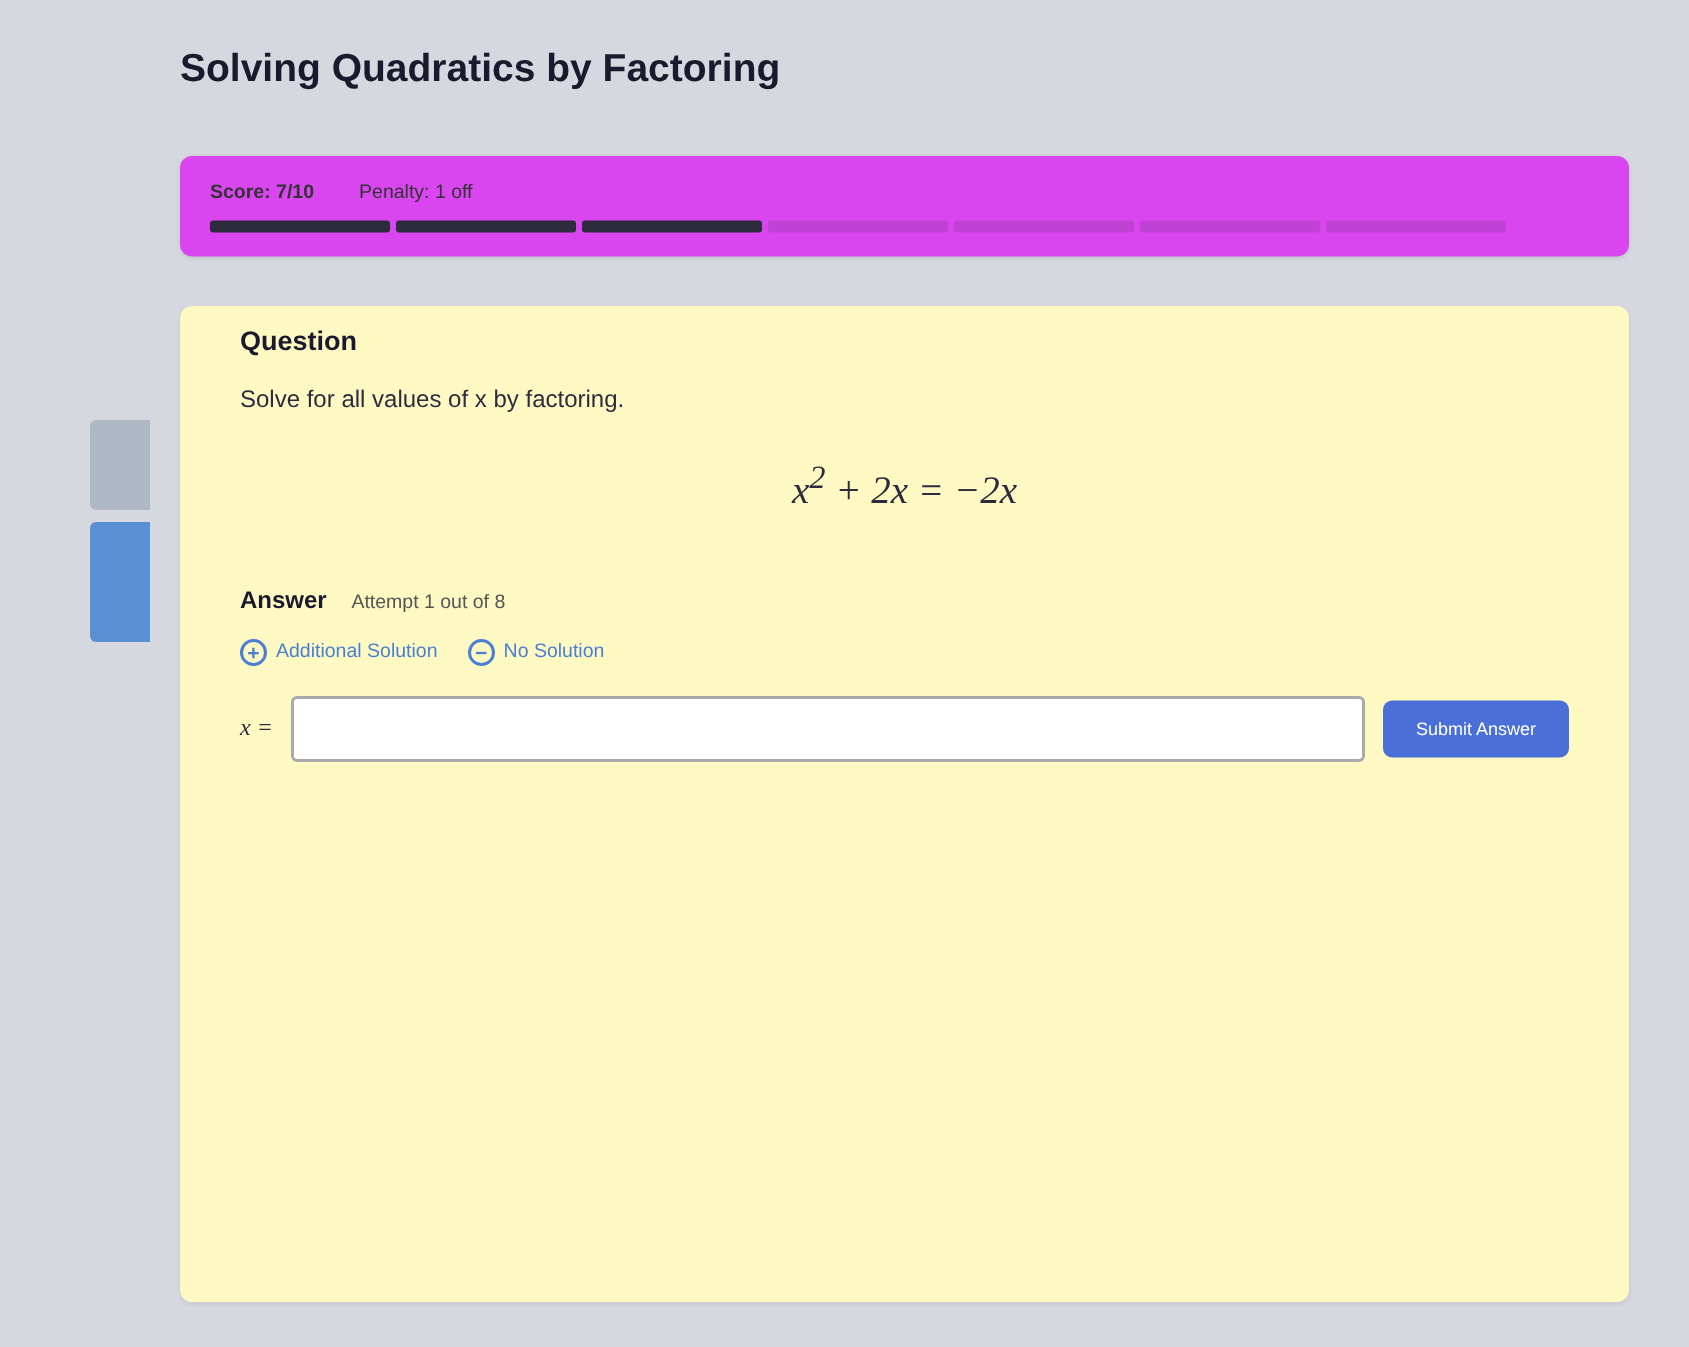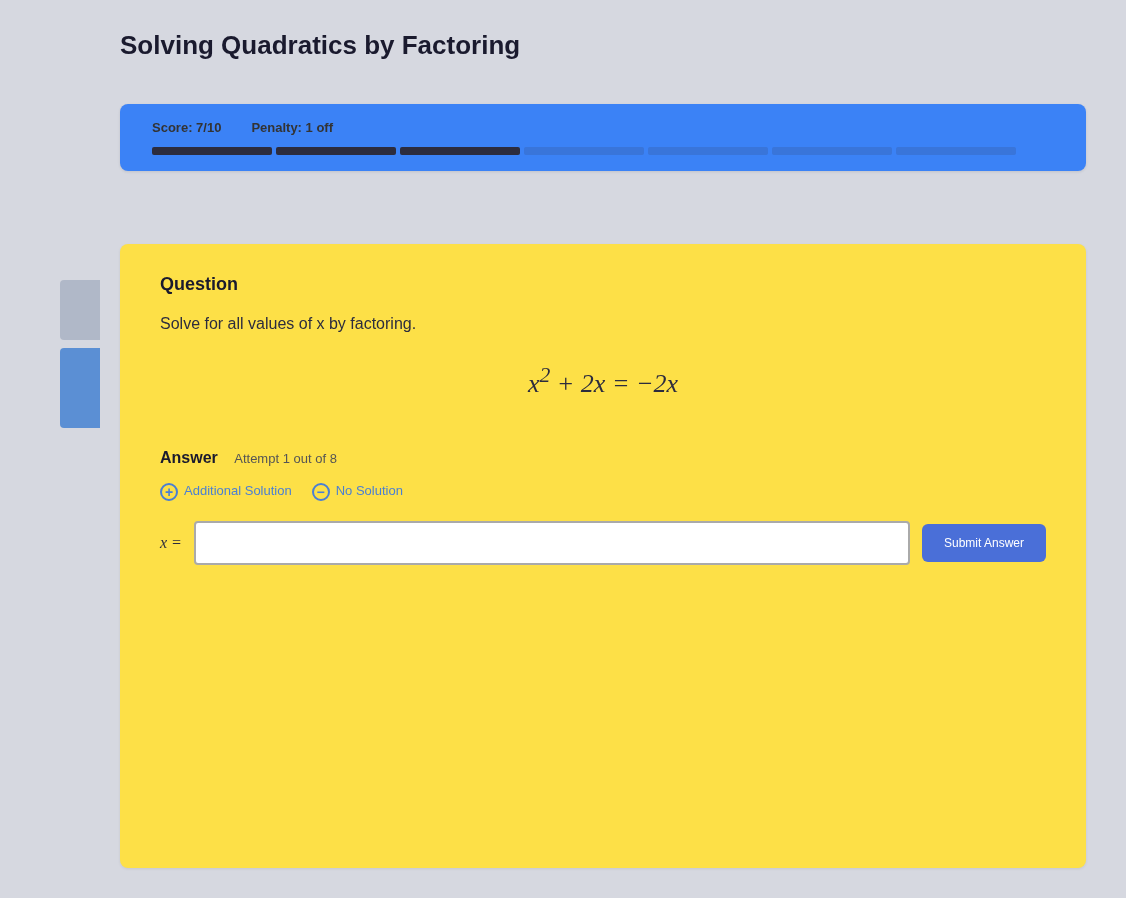--- a/index.html
+++ b/index.html
@@ -45,43 +45,43 @@
     }
 
     .page-title {
       font-size: 26px;
       font-weight: bold;
       color: #1a1a2e;
       margin-bottom: 10px;
     }
 
     .score-card {
-      background-color: #3b82f6;
+      background-color: #d946ef;
       border-radius: 8px;
-      padding: 16px 32px;
+      padding: 16px 20px;
       box-shadow: 0 1px 3px rgba(0,0,0,0.1);
       text-align: center;
     }
 
     .score-row {
       display: flex;
       align-items: center;
       gap: 30px;
       margin-bottom: 12px;
     }
 
     .score-label {
       font-size: 13px;
       font-weight: bold;
       color: #333;
     }
 
     .penalty-label {
       font-size: 13px;
-      font-weight: bold;
+      font-weight: normal;
       color: #333;
     }
 
     .progress-bar-container {
       display: flex;
       gap: 4px;
       height: 8px;
     }
 
     .progress-segment {
@@ -94,26 +94,25 @@
       width: 120px;
     }
 
     .progress-segment.empty {
       background-color: #2c2c3e;
       width: 120px;
       opacity: 0.15;
     }
 
     .question-card {
-      background-color: #fde047;
+      background-color: #fef9c3;
       border-radius: 8px;
-      padding: 30px 40px 40px 40px;
+      padding: 13px 40px 40px 40px;
       box-shadow: 0 1px 3px rgba(0,0,0,0.08);
       flex: 1;
-      margin-top: 40px;
     }
 
     .question-heading {
       font-size: 18px;
       font-weight: bold;
       color: #1a1a2e;
       margin-bottom: 20px;
     }
 
     .question-text {

